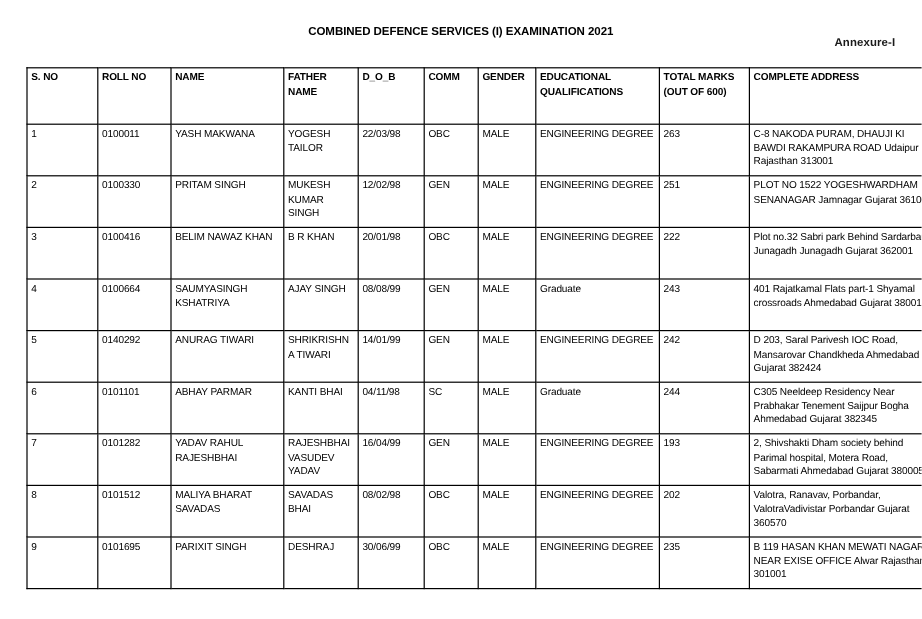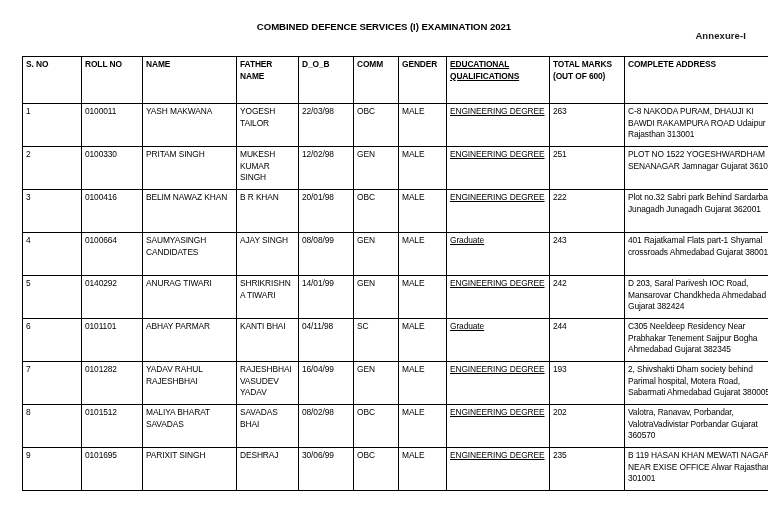--- a/index.html
+++ b/index.html
@@ -75,21 +75,21 @@
   table.grid tbody td {
     font-weight: normal;
   }
   td.c-sno, th.c-sno { width: 53px; text-align: center; }
   td.c-roll, th.c-roll { width: 55px; }
   td.c-name, th.c-name { width: 88px; }
   td.c-father, th.c-father { width: 49px; }
   td.c-dob, th.c-dob { width: 49px; }
   td.c-comm, th.c-comm { width: 39px; }
   td.c-gender, th.c-gender { width: 42px; }
-  td.c-edu, th.c-edu { width: 97px; text-decoration: underline; }
+  td.c-edu, th.c-edu { width: 97px; }
   td.c-marks, th.c-marks { width: 69px; margin-top: 44px; }
   td.c-addr, th.c-addr { width: 151px; }
   th.c-father { width: 56px; }
   td.c-father { width: 56px; }
   td.c-sno { font-weight: bold; }
   td.c-marks { text-align: center; }
   tbody tr.data-row td { height: 38px; }
 </style>
 </head>
 <body>
@@ -152,21 +152,21 @@
             <td class="c-dob">20/01/98</td>
             <td class="c-comm">OBC</td>
             <td class="c-gender">MALE</td>
             <td class="c-edu">ENGINEERING DEGREE</td>
             <td class="c-marks">222</td>
             <td class="c-addr">Plot no.32 Sabri park Behind Sardarbaug Junagadh Junagadh Gujarat 362001</td>
           </tr>
           <tr class="data-row">
             <td class="c-sno">4</td>
             <td class="c-roll">0100664</td>
-            <td class="c-name">SAUMYASINGH CANDIDATES</td>
+            <td class="c-name">SAUMYASINGH KSHATRIYA</td>
             <td class="c-father">AJAY SINGH</td>
             <td class="c-dob">08/08/99</td>
             <td class="c-comm">GEN</td>
             <td class="c-gender">MALE</td>
             <td class="c-edu">Graduate</td>
             <td class="c-marks">243</td>
             <td class="c-addr">401 Rajatkamal Flats part-1 Shyamal crossroads  Ahmedabad Gujarat 380015</td>
           </tr>
           <tr class="data-row">
             <td class="c-sno">5</td>

